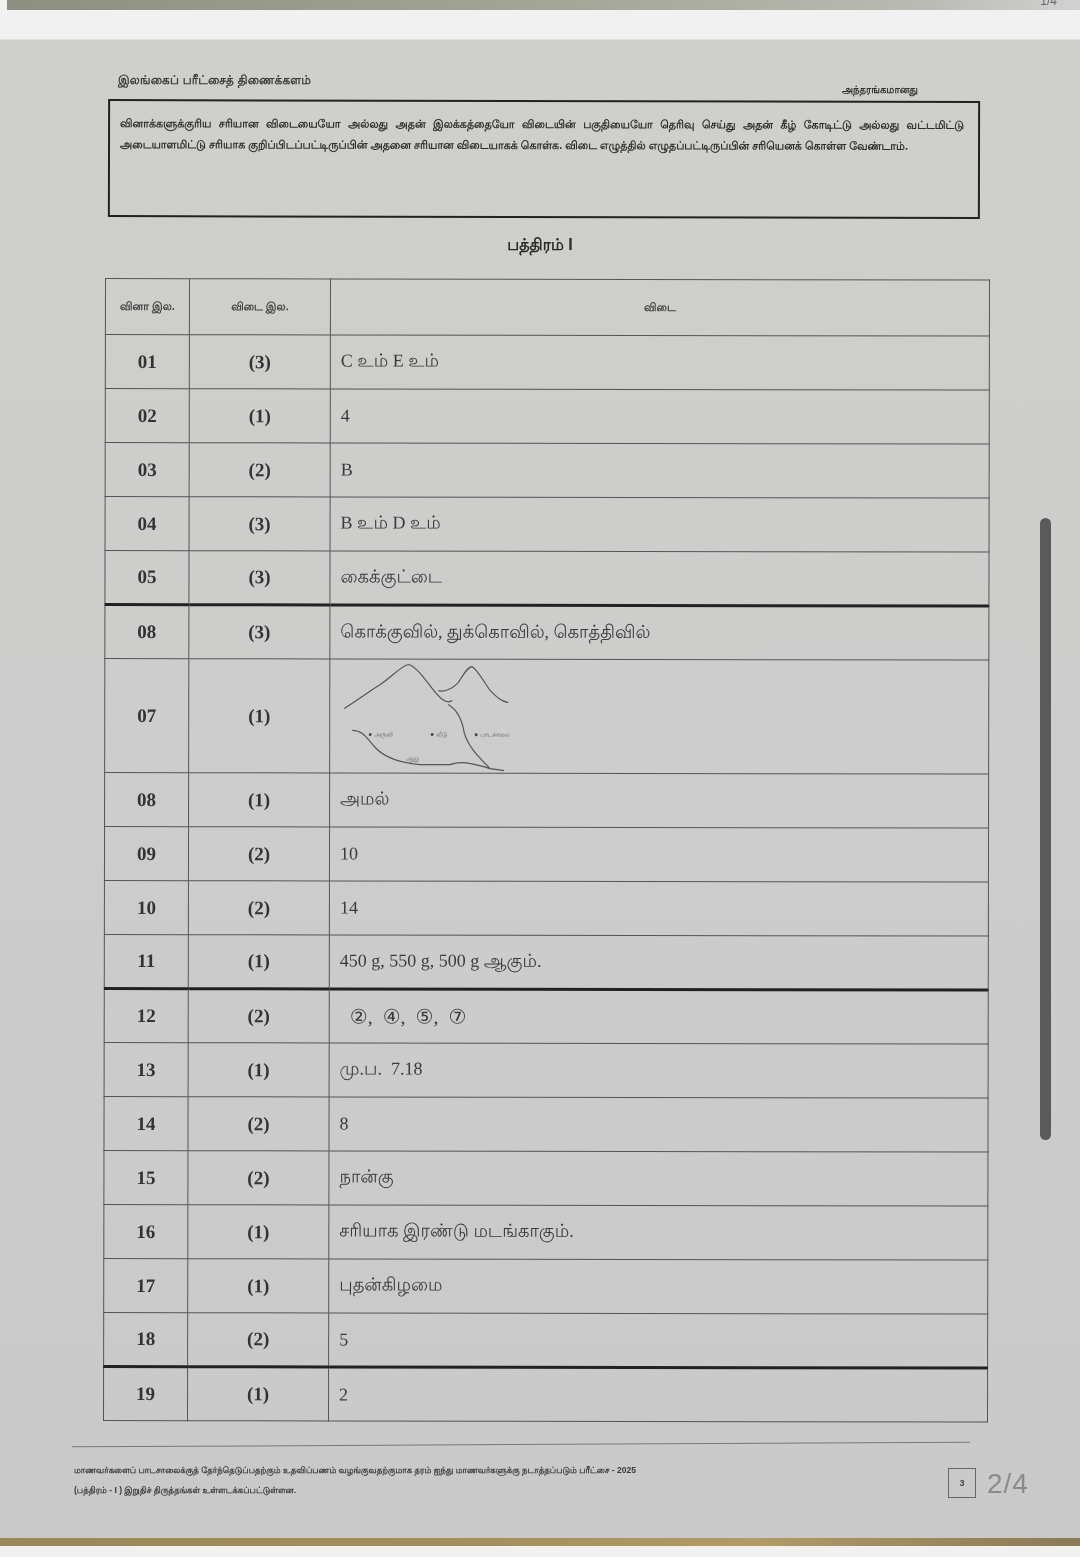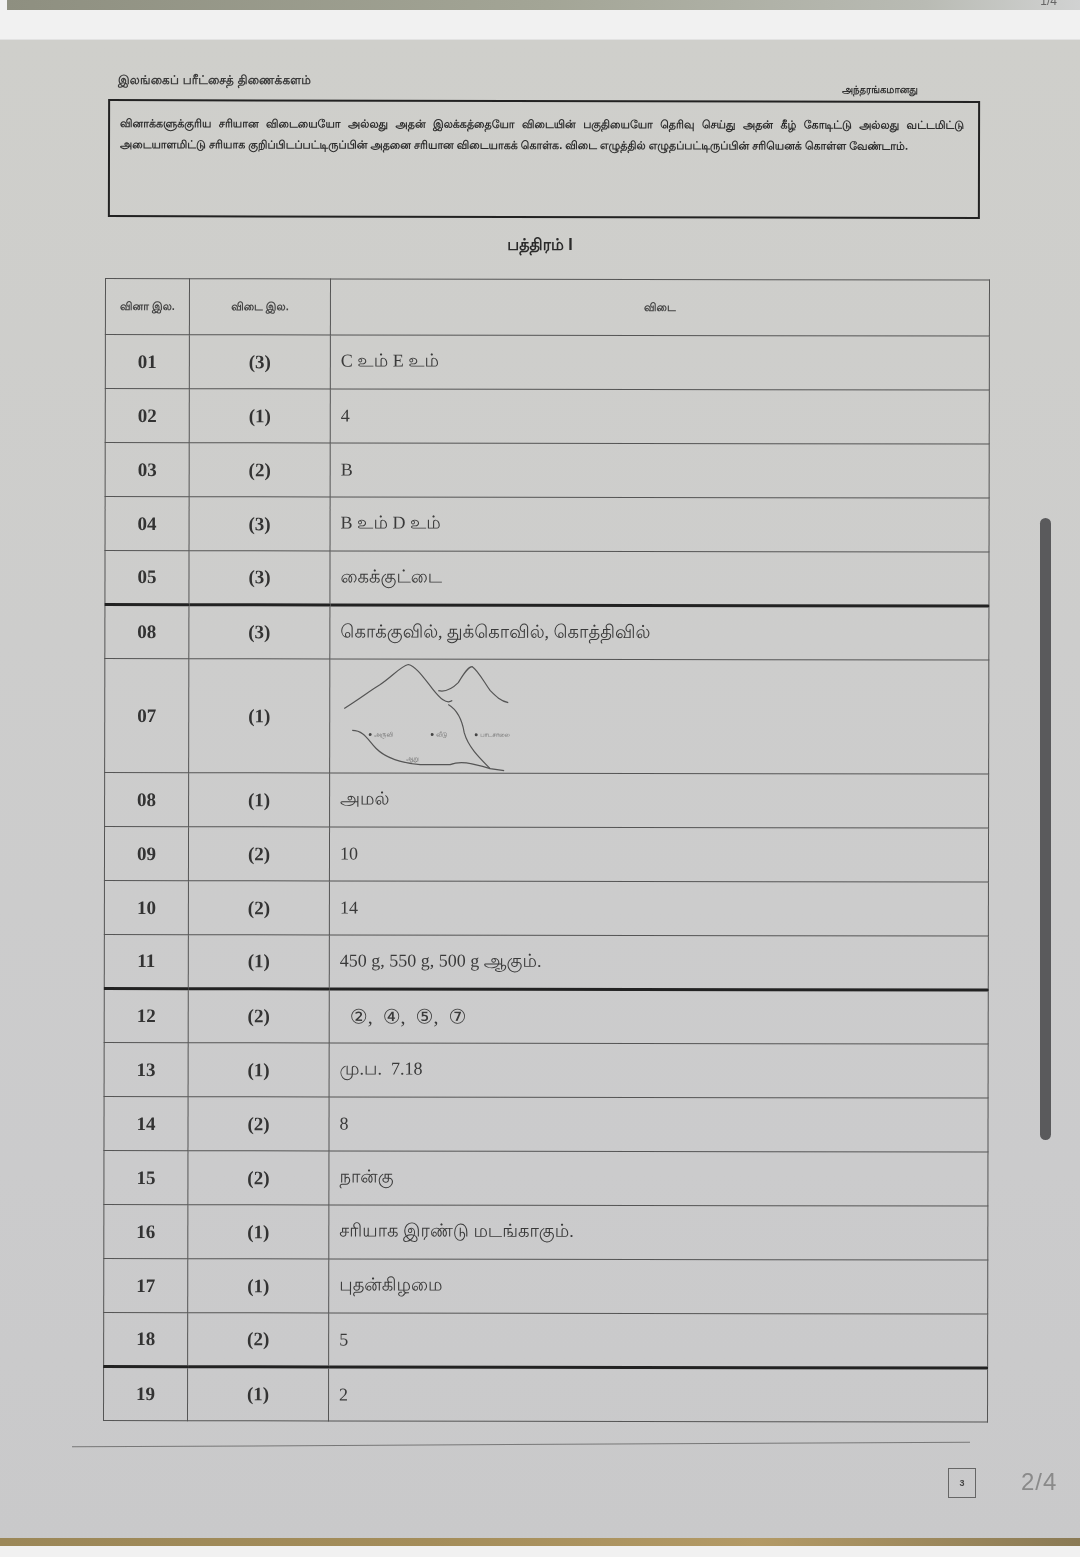--- a/index.html
+++ b/index.html
@@ -73,21 +73,21 @@
     .footer-text {
       position: absolute; left: 74px; top: 1420px; width: 860px;
       font-family: "Liberation Sans", sans-serif; font-size: 8.5px; font-weight: bold; color: #3a3a3a; line-height: 20px;
     }
     .page-box {
       position: absolute; left: 948px; top: 1428px; width: 28px; height: 30px;
       border: 1.5px solid #666; font-size: 9px; font-weight: bold; text-align: center; line-height: 28px;
       font-family: "Liberation Sans", sans-serif; color: #444;
     }
     .page-indicator {
-      position: absolute; left: 1021px; top: 1468px; font-size: 24px; color: #8a8a8a;
+      position: absolute; left: 987px; top: 1468px; font-size: 28px; color: #8a8a8a;
       font-family: "Liberation Sans", sans-serif; letter-spacing: 1px; z-index: 3;
     }
     .scrollbar {
       position: absolute; left: 1040px; top: 518px; width: 11px; height: 622px;
       background: #5a5a5c; border-radius: 6px; z-index: 5;
     }
   </style>
 </head>
 <body>
 
@@ -221,20 +221,24 @@
       </tr>
       <tr class="thick">
         <td class="qno">19</td>
         <td class="ano">(1)</td>
         <td class="ans">2</td>
       </tr>
     </tbody>
   </table>
 
   <div class="footer-rule"></div>
+  <div class="footer-text">
+    <div>மாணவர்களைப் பாடசாலைக்குத் தேர்ந்தெடுப்பதற்கும் உதவிப்பணம் வழங்குவதற்குமாக தரம் ஐந்து மாணவர்களுக்கு நடாத்தப்படும் பரீட்சை - 2025</div>
+    <div>(பத்திரம் - I ) இறுதிச் திருத்தங்கள் உள்ளடக்கப்பட்டுள்ளன.</div>
+  </div>
   <div class="page-box">3</div>
 </div>
 
 <div class="page-indicator">2/4</div>
 <div class="page-bottom-edge"></div>
 <div class="below"></div>
 
 <div class="scrollbar"></div>
 
 </body></html>

